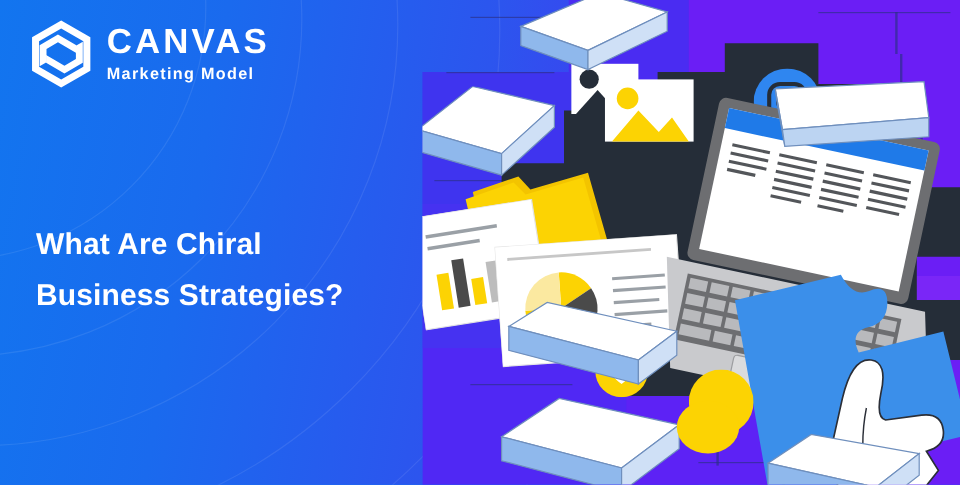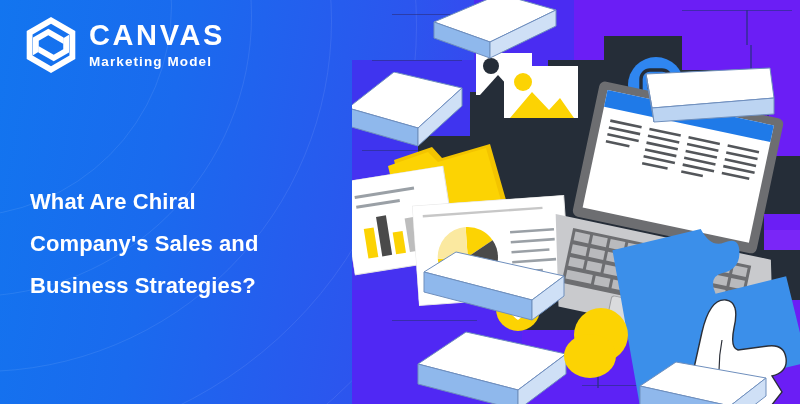--- a/index.html
+++ b/index.html
@@ -21,21 +21,21 @@
 
   
   .logo{position:absolute;left:24px;top:16px;display:flex;gap:11px;}
   .logo-mark{width:54px;height:58px;flex:0 0 auto;}
   .logo-text{display:flex;flex-direction:column;justify-content:center;}
   .logo-title{color:#ffffff;font-size:29px;font-weight:bold;letter-spacing:2.6px;line-height:1;}
   .logo-sub{color:#ffffff;font-size:13.5px;font-weight:bold;letter-spacing:1.1px;margin-top:5px;line-height:1;}
 
   
   .headline{position:absolute;left:30px;top:166px;width:330px;
-    color:#ffffff;font-size:22px;font-weight:bold;line-height:42px;letter-spacing:0.1px;}
+    color:#ffffff;font-size:25px;font-weight:bold;line-height:42px;letter-spacing:0.1px;}
   .headline span{display:block;}
   .purple{position:absolute;}
   .blue2{position:absolute;}
   .thinline{position:absolute;background:#2b2f86;height:1.4px;transform-origin:left center;opacity:.65;}
 </style>
 </head>
 <body>
 
 <div class="banner">
 
@@ -287,17 +287,16 @@
                                L43.6 24.4 L50 20.7 L50 40.2 Z"></path>
     </svg>
     <div class="logo-text">
       <div class="logo-title">CANVAS</div>
       <div class="logo-sub">Marketing Model</div>
     </div>
   </div>
 
   <h1 class="headline">
     <span>What Are Chiral</span>
-    <span>Company's Sales and</span>
     <span>Business Strategies?</span>
   </h1>
 
 </div>
 
 </body></html>

